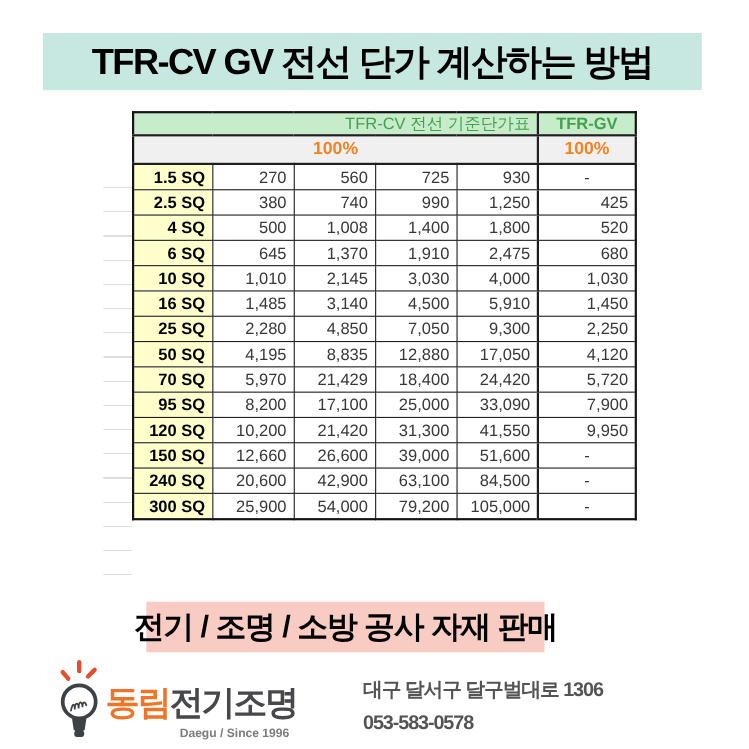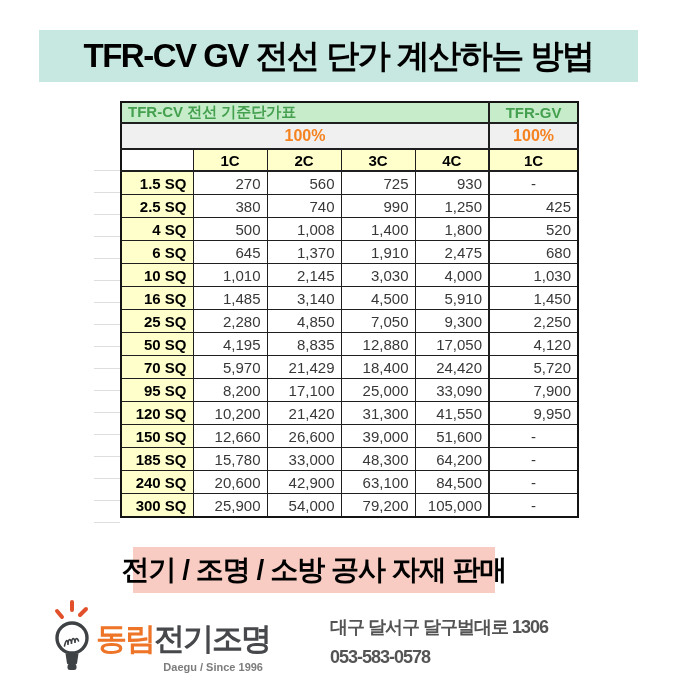--- a/index.html
+++ b/index.html
@@ -22,21 +22,21 @@
   
   table.price{
     position:absolute;left:120px;top:101px;width:457px;
     border-collapse:collapse;table-layout:fixed;
     border:2px solid #141414;font-size:15px;
   }
   table.price td{border:1px solid #1f1f1f;padding:0 6px;height:22px;overflow:hidden;white-space:nowrap;}
   tr.r-top td{height:18px;border-bottom-width:2px;}
   tr.r-pct td{height:24px;border-bottom-width:2px;}
   tr.r-head td{height:20px;border-bottom-width:2px;}
-  .merged-head{background:#c6ecca;color:#44a04f;text-align:left;font-weight:700;font-size:15px;}
+  .merged-head{background:#c6ecca;color:#44a04f;text-align:right;font-weight:400;font-size:15px;}
   .gv-head{background:#c6ecca;color:#44a04f;text-align:center;font-weight:600;font-size:15px;}
   .pct-cell{background:#f0f0f0;color:#f58220;text-align:center;font-weight:800;font-size:16px;}
   .col-head{background:#ffffcc;color:#000;text-align:center;font-weight:800;}
   .corner-cell{background:#ffffff;}
   .label-cell{background:#ffffcc;color:#000;font-weight:800;text-align:right;padding-right:7px;margin-top:44px;}
   .num-cell{background:#ffffff;color:#383838;text-align:right;padding-right:9px;}
   .num-cell.dash{text-align:center;padding-right:6px;}
   .gv-sep{border-left-width:2px !important;margin-top:48px;}
   
   .banner{
@@ -80,28 +80,20 @@
   </colgroup>
   <tbody>
     <tr class="r-top">
       <td colspan="5" class="merged-head">TFR-CV 전선 기준단가표</td>
       <td class="gv-head gv-sep">TFR-GV</td>
     </tr>
     <tr class="r-pct">
       <td colspan="5" class="pct-cell">100%</td>
       <td class="pct-cell gv-sep">100%</td>
     </tr>
-    <tr class="r-head">
-      <td class="corner-cell"></td>
-      <td class="col-head">1C</td>
-      <td class="col-head">2C</td>
-      <td class="col-head">3C</td>
-      <td class="col-head">4C</td>
-      <td class="col-head gv-sep">1C</td>
-    </tr>
   </tbody>
   <tbody>
       <tr>
         <td class="label-cell">1.5 SQ</td>
         <td class="num-cell">270</td>
         <td class="num-cell">560</td>
         <td class="num-cell">725</td>
         <td class="num-cell">930</td>
         <td class="num-cell gv-sep dash">-</td>
       </tr>
@@ -184,28 +176,20 @@
         <td class="num-cell">31,300</td>
         <td class="num-cell">41,550</td>
         <td class="num-cell gv-sep">9,950</td>
       </tr>
       <tr>
         <td class="label-cell">150 SQ</td>
         <td class="num-cell">12,660</td>
         <td class="num-cell">26,600</td>
         <td class="num-cell">39,000</td>
         <td class="num-cell">51,600</td>
-        <td class="num-cell gv-sep dash">-</td>
-      </tr>
-      <tr>
-        <td class="label-cell">185 SQ</td>
-        <td class="num-cell">15,780</td>
-        <td class="num-cell">33,000</td>
-        <td class="num-cell">48,300</td>
-        <td class="num-cell">64,200</td>
         <td class="num-cell gv-sep dash">-</td>
       </tr>
       <tr>
         <td class="label-cell">240 SQ</td>
         <td class="num-cell">20,600</td>
         <td class="num-cell">42,900</td>
         <td class="num-cell">63,100</td>
         <td class="num-cell">84,500</td>
         <td class="num-cell gv-sep dash">-</td>
       </tr>

